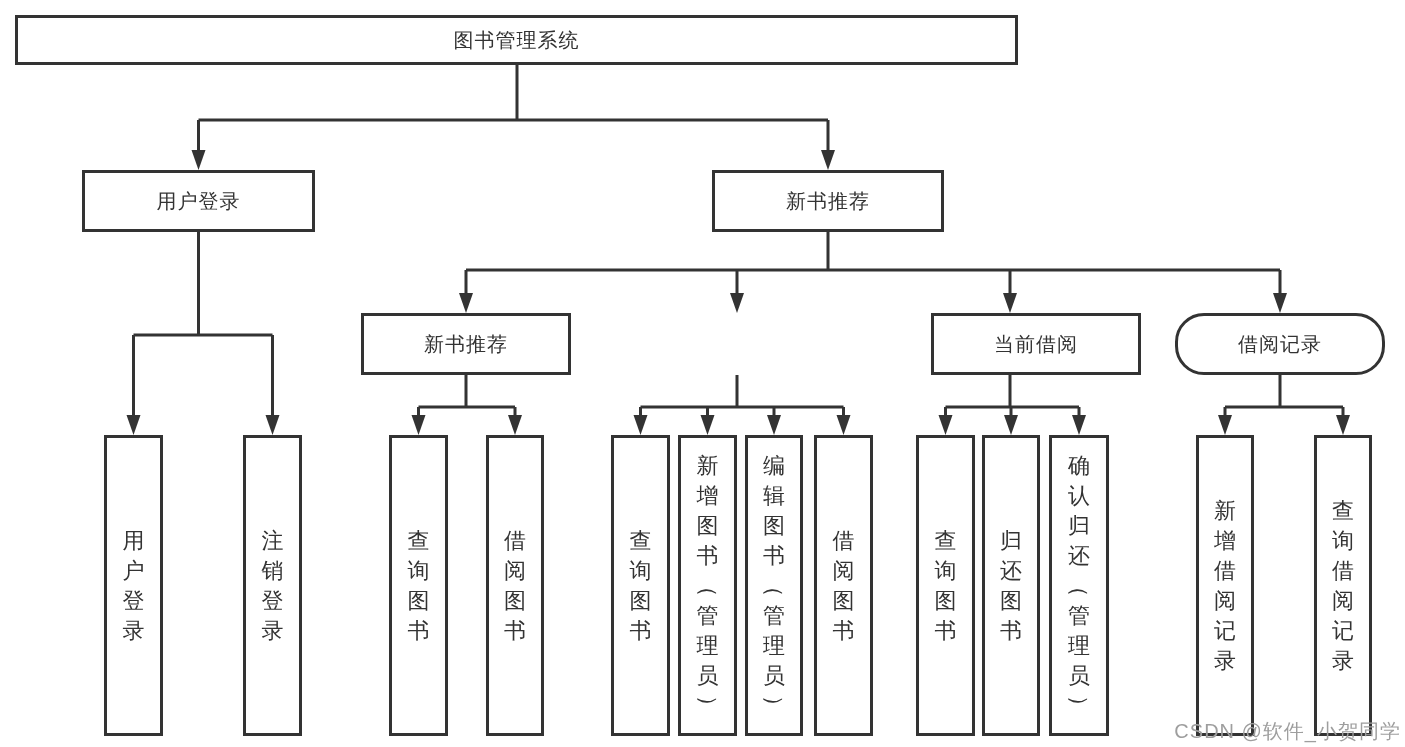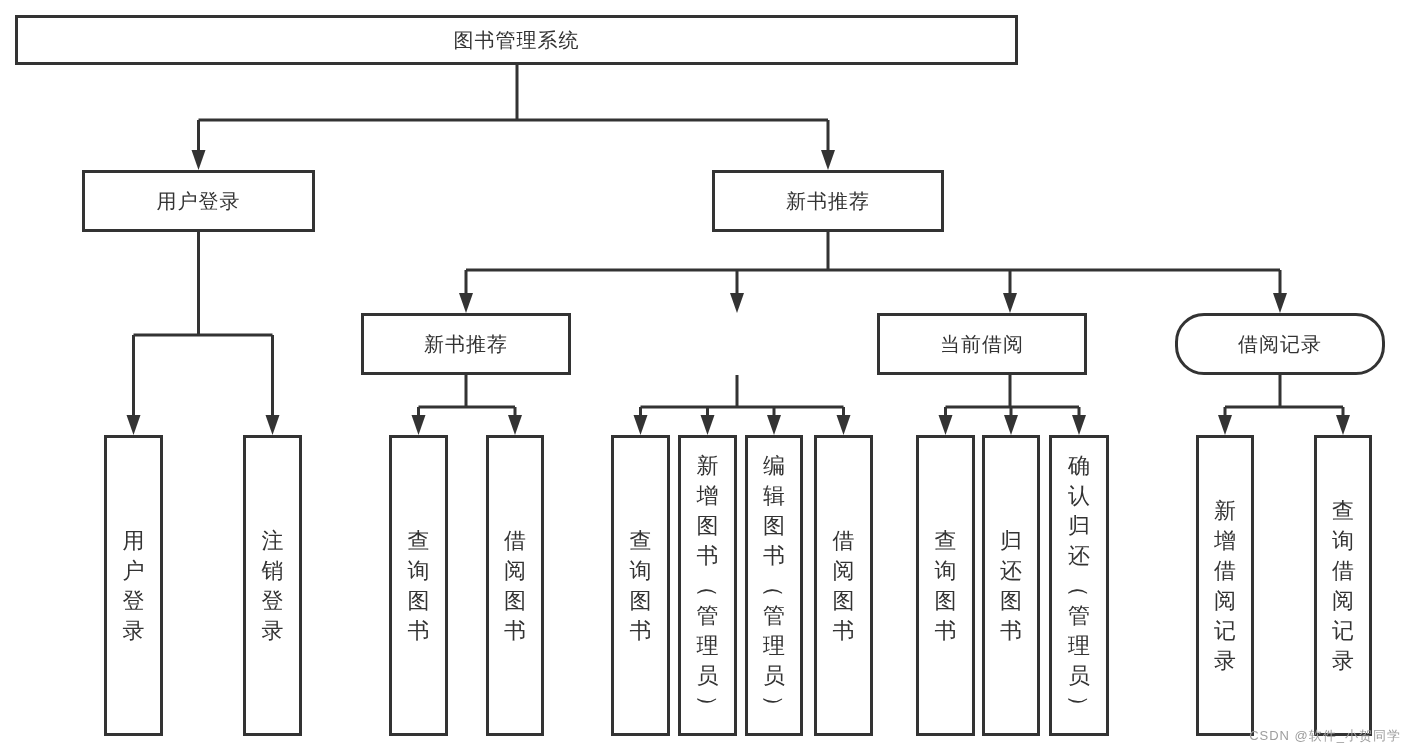--- a/index.html
+++ b/index.html
@@ -22,21 +22,21 @@
     color:#333333;
     z-index:2;
   }
   .hnode{font-size:20px;letter-spacing:1px;}
   .vnode{flex-direction:column;}
   .vnode span{display:block;font-size:22px;line-height:30px;text-align:center;}
   .vnode span.rot{transform:rotate(90deg);}
   .watermark{
     position:absolute;
     right:4px;bottom:2px;
-    font-size:13px;
+    font-size:20px;
     color:#9e9e9e;
     z-index:5;
     letter-spacing:1px;
     font-family:"Liberation Sans", sans-serif;
   }
 </style>
 </head>
 <body>
 
 <div class="canvas">
@@ -80,21 +80,21 @@
       <polygon points="1336,415 1350,415 1343,435"></polygon>
     </g>
   </svg>
 
   <div class="node hnode" style="left:82px;top:170px;width:233px;height:62px;">用户登录</div>
 
   <div class="node hnode" style="left:15px;top:15px;width:1003px;height:50px;">图书管理系统</div>
   <div class="node hnode" style="left:712px;top:170px;width:232px;height:62px;">新书推荐</div>
 
   <div class="node hnode" style="left:361px;top:313px;width:210px;height:62px;">新书推荐</div>
-  <div class="node hnode" style="left:877px;top:313px;width:210px;height:62px;">当前借阅</div>
+  <div class="node hnode" style="left:931px;top:313px;width:210px;height:62px;">当前借阅</div>
   <div class="node hnode" style="left:1175px;top:313px;width:210px;height:62px;border-radius:29px;">借阅记录</div>
 
   <div class="node vnode" style="left:104px;top:435px;width:59px;height:301px;">
       <span>用</span>
       <span>户</span>
       <span>登</span>
       <span>录</span>
     </div>
   <div class="node vnode" style="left:243px;top:435px;width:59px;height:301px;">
       <span>注</span>

